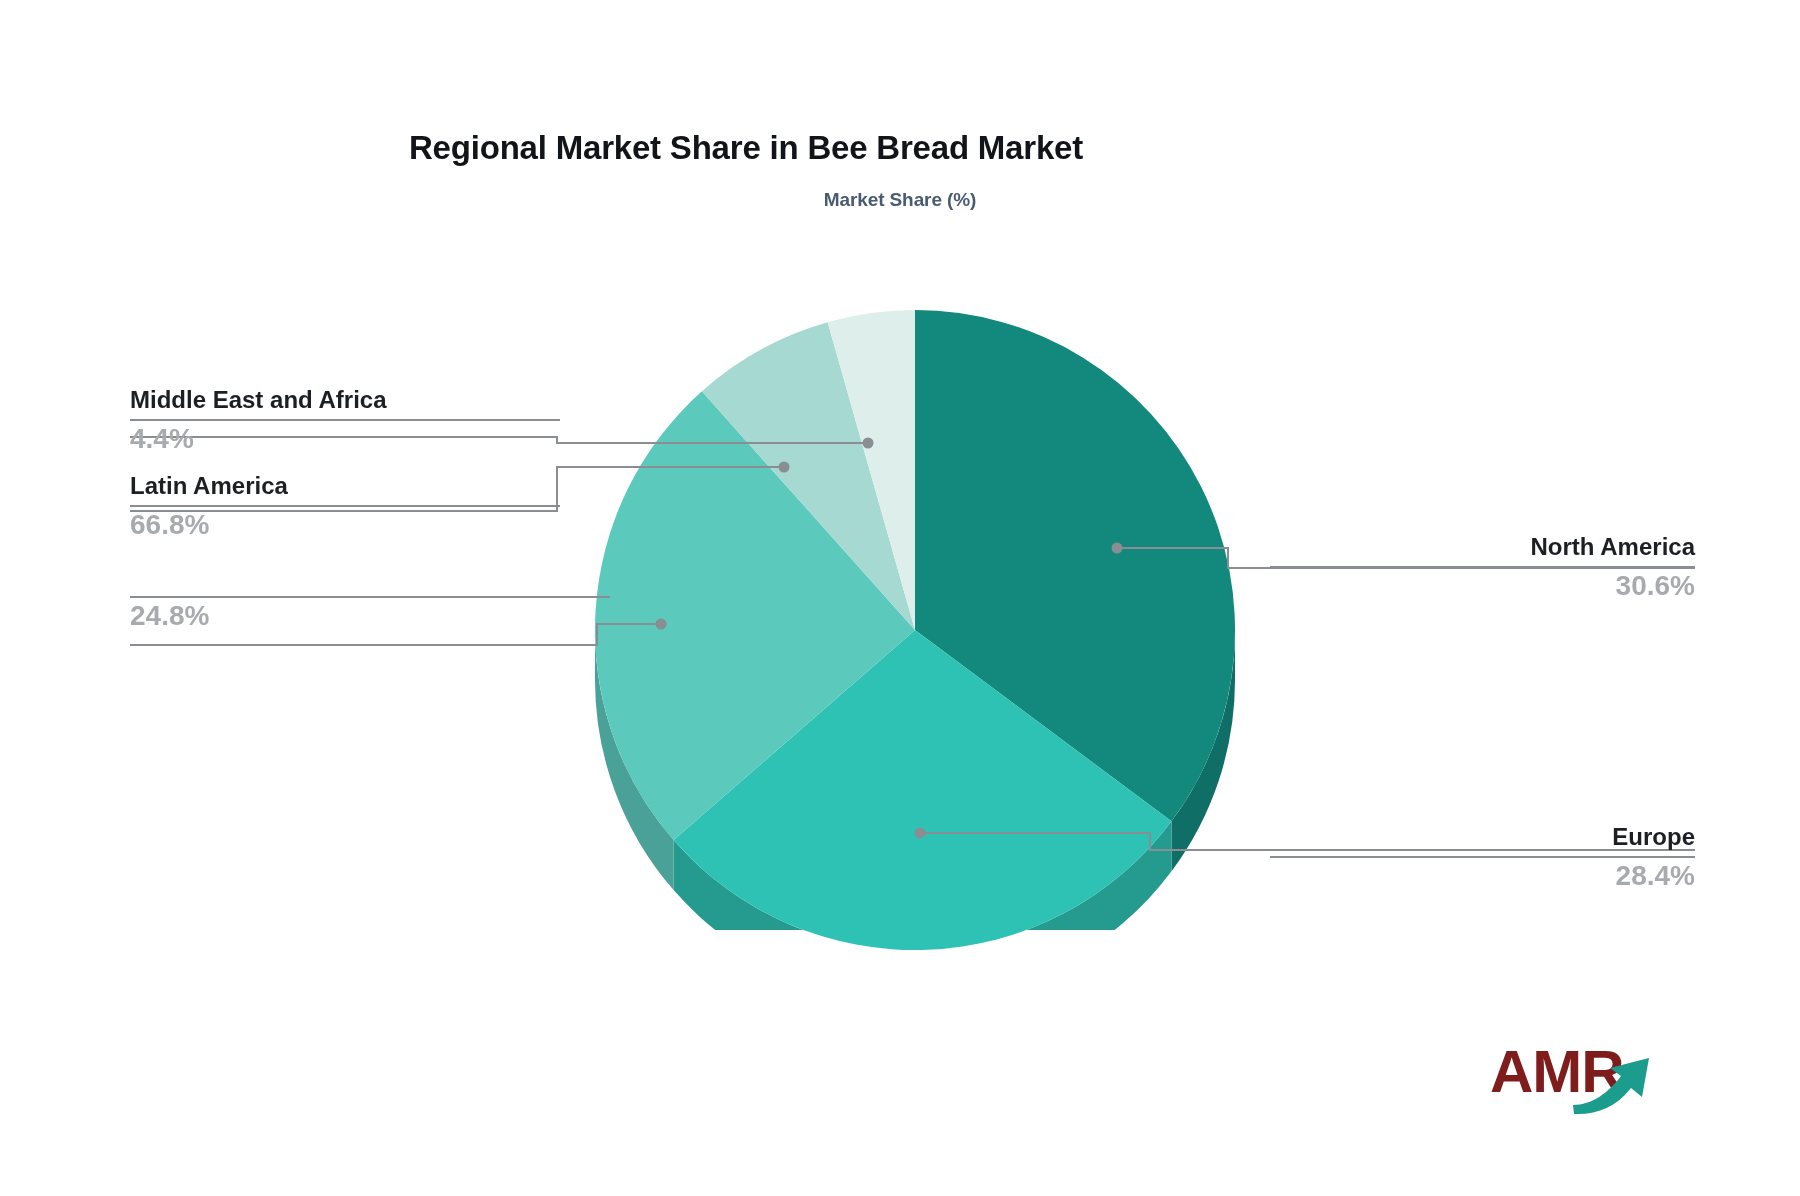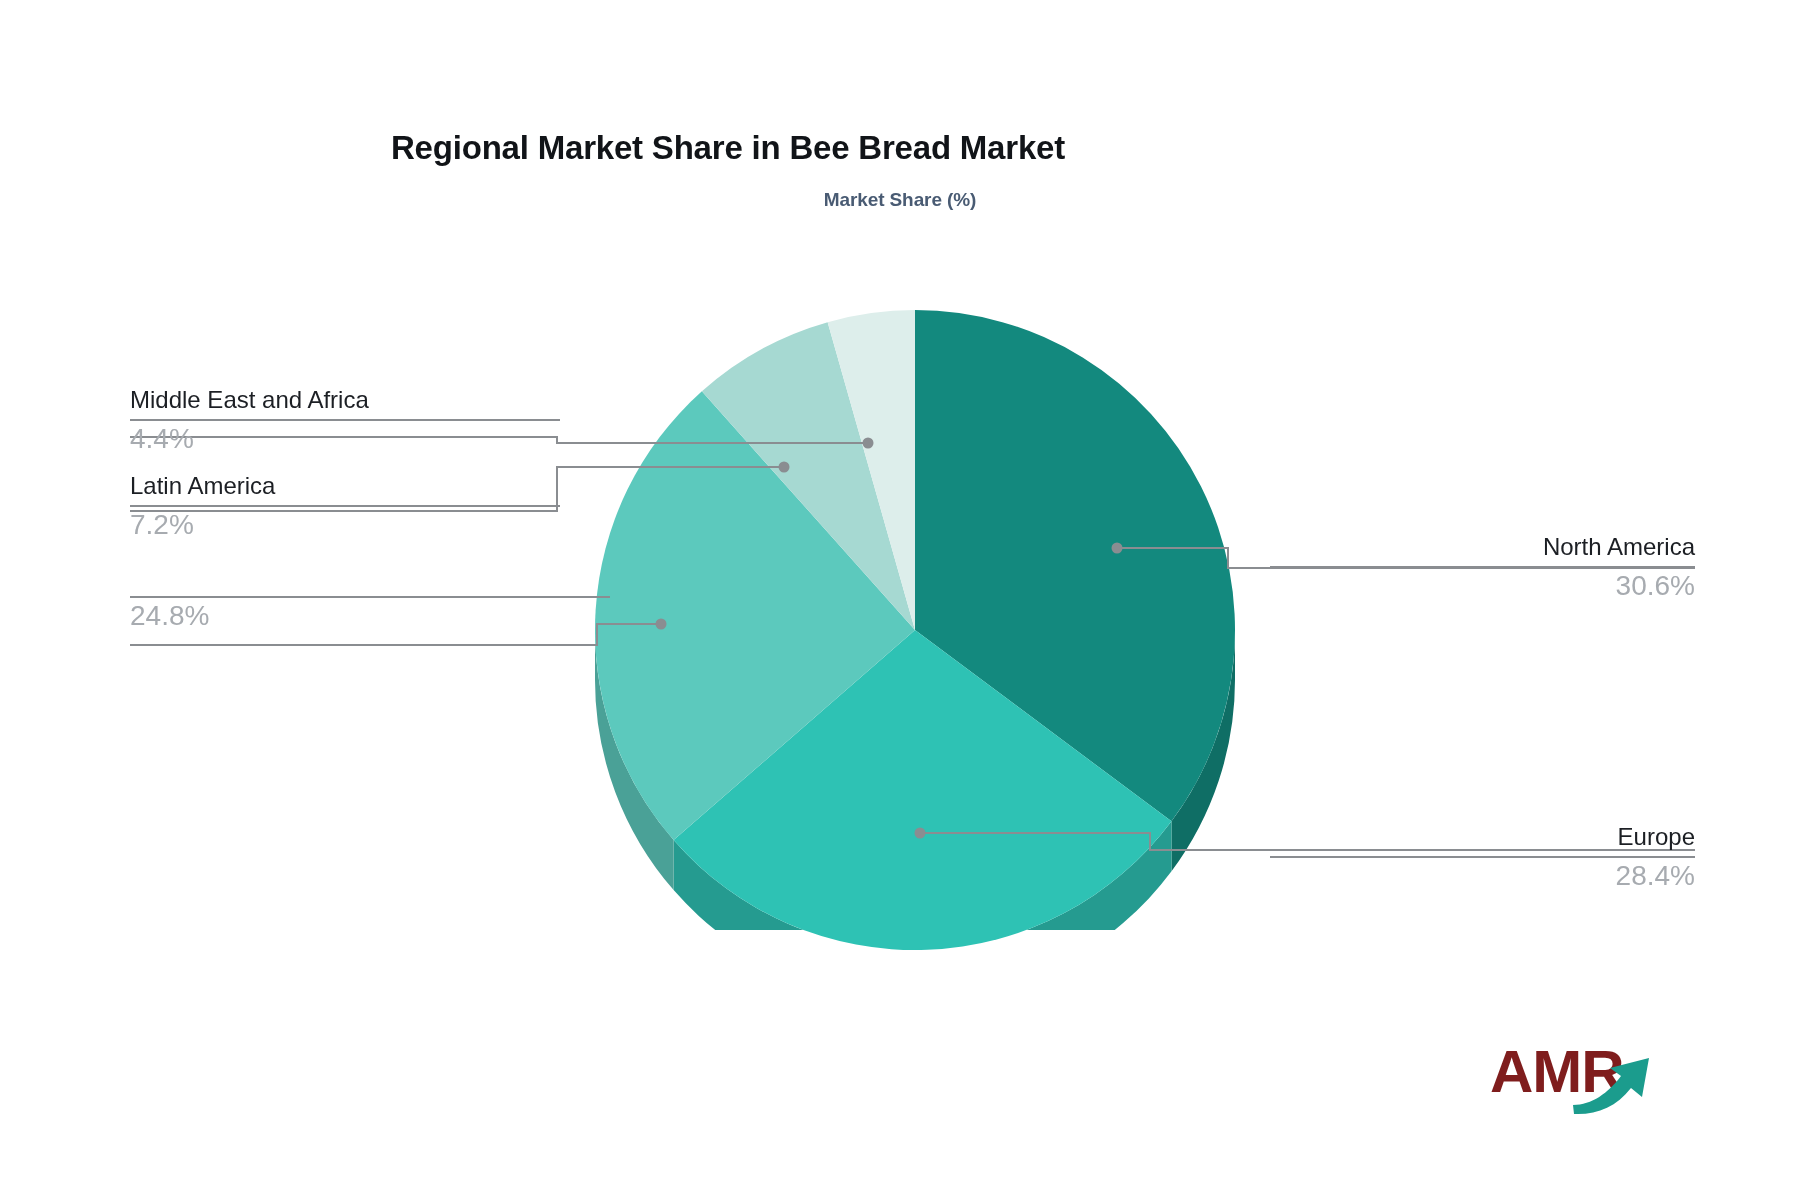--- a/index.html
+++ b/index.html
@@ -20,20 +20,21 @@
   #chart-title {
     position: absolute;
     left: 0;
     top: 129px;
     width: 1456px;
     text-align: center;
     font-size: 33px;
     font-weight: bold;
     color: #111418;
     letter-spacing: -0.2px;
+    padding-left: 18px;
   }
   #chart-subtitle {
     position: absolute;
     left: 0;
     top: 189px;
     width: 1800px;
     text-align: center;
     font-size: 19px;
     font-weight: bold;
     color: #495b73;
@@ -46,20 +47,21 @@
     left: 0;
     top: 0;
     width: 1800px;
     height: 1196px;
   }
 
   
   .callout {
     position: absolute;
     width: 430px;
+    font-weight: bold;
   }
   .callout .cl-name {
     font-size: 24px;
     color: #1c1f24;
     line-height: 30px;
     white-space: nowrap;
   }
   .callout .cl-rule {
     height: 0;
     border-top: 2px solid #8a8d91;
@@ -153,21 +155,21 @@
 
   <div class="callout left" id="callout-mea">
     <div class="cl-name">Middle East and Africa</div>
     <div class="cl-rule"></div>
     <div class="cl-value">4.4%</div>
   </div>
 
   <div class="callout left" id="callout-latam">
     <div class="cl-name">Latin America</div>
     <div class="cl-rule"></div>
-    <div class="cl-value">7.2%</div>
+    <div class="cl-value">66.8%</div>
   </div>
 
   <div class="callout left" id="callout-apac">
     <div class="cl-rule"></div>
     <div class="cl-value">24.8%</div>
   </div>
 
   <div class="callout right" id="callout-na">
     <div class="cl-name">North America</div>
     <div class="cl-rule"></div>

